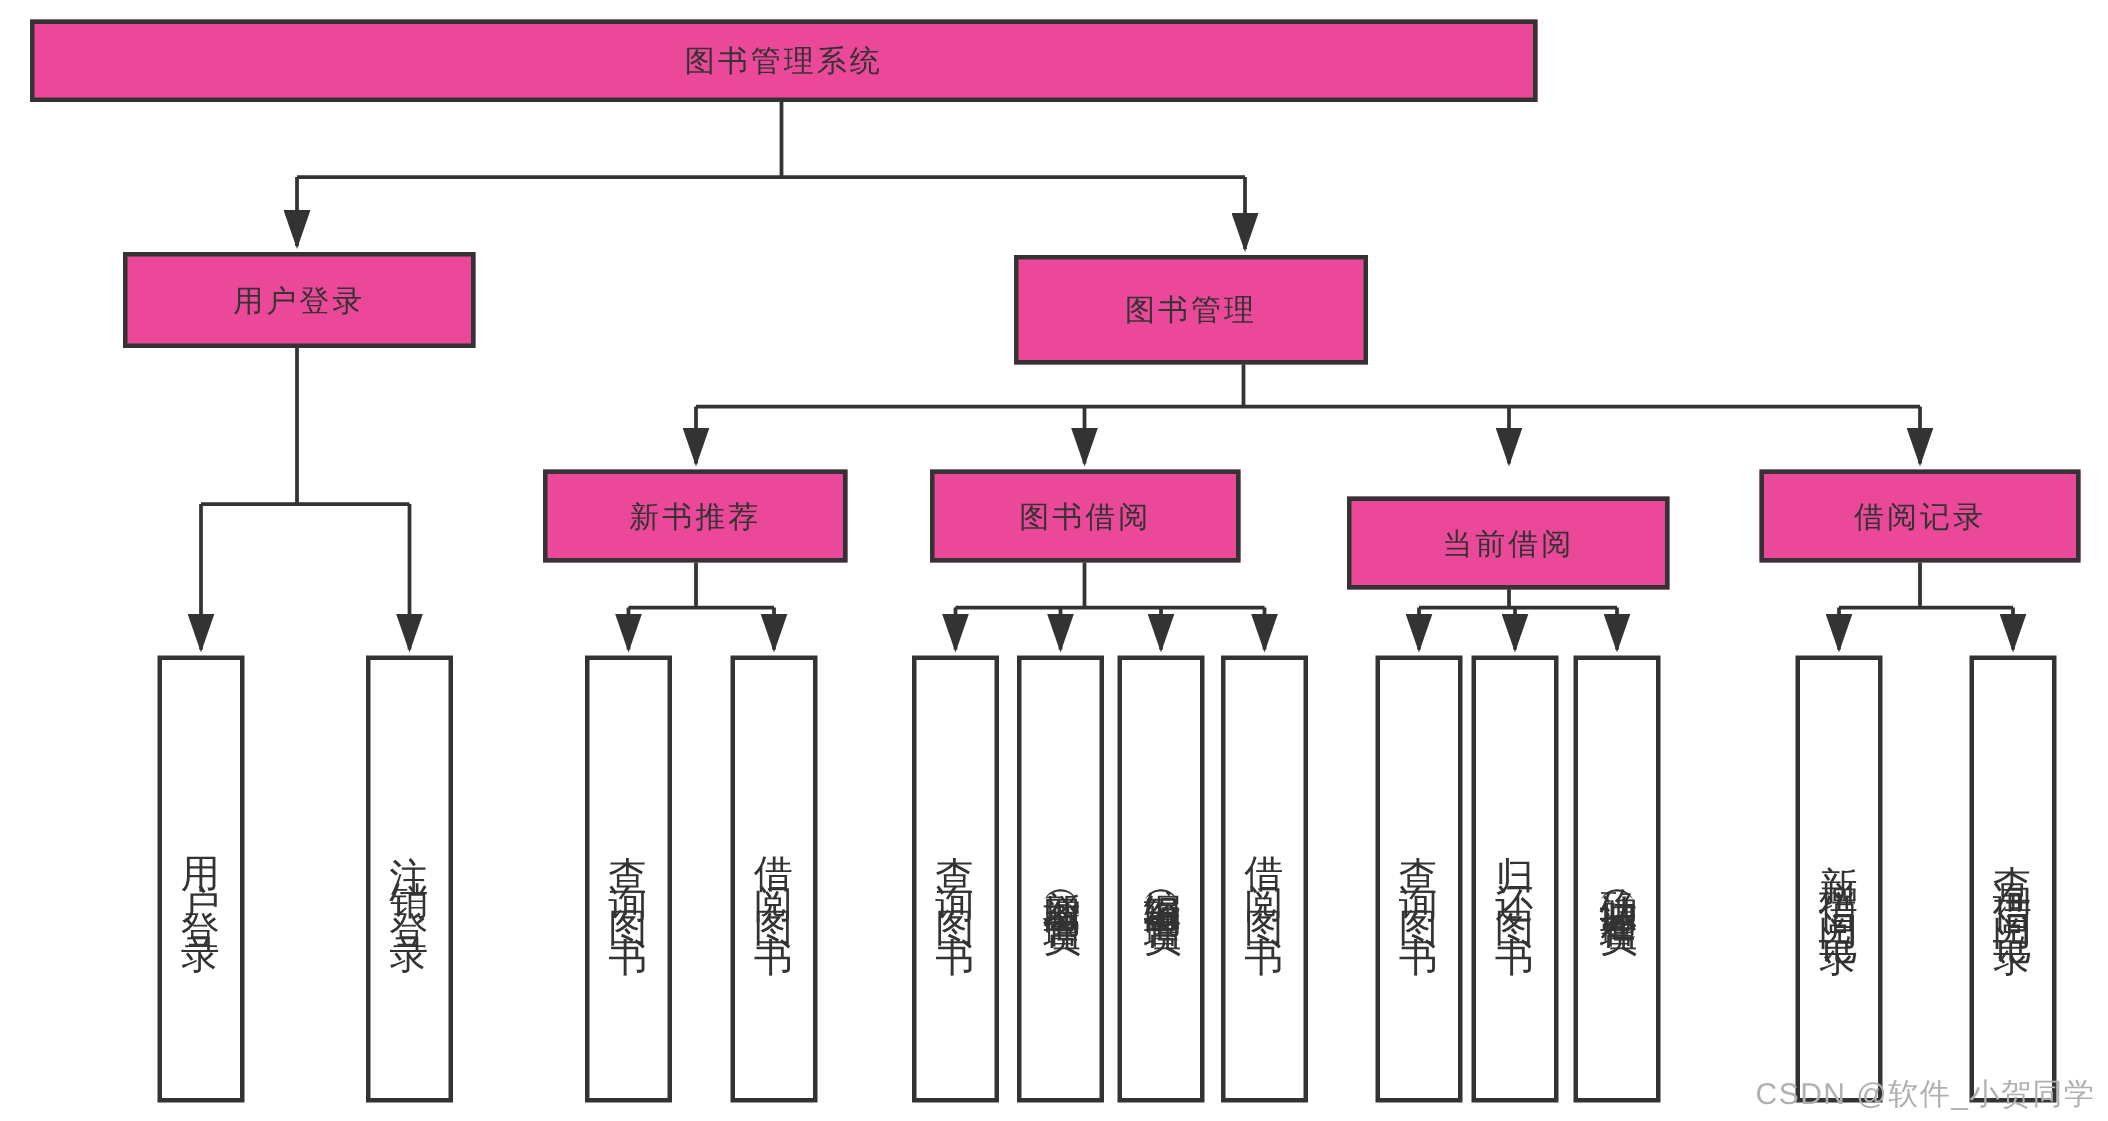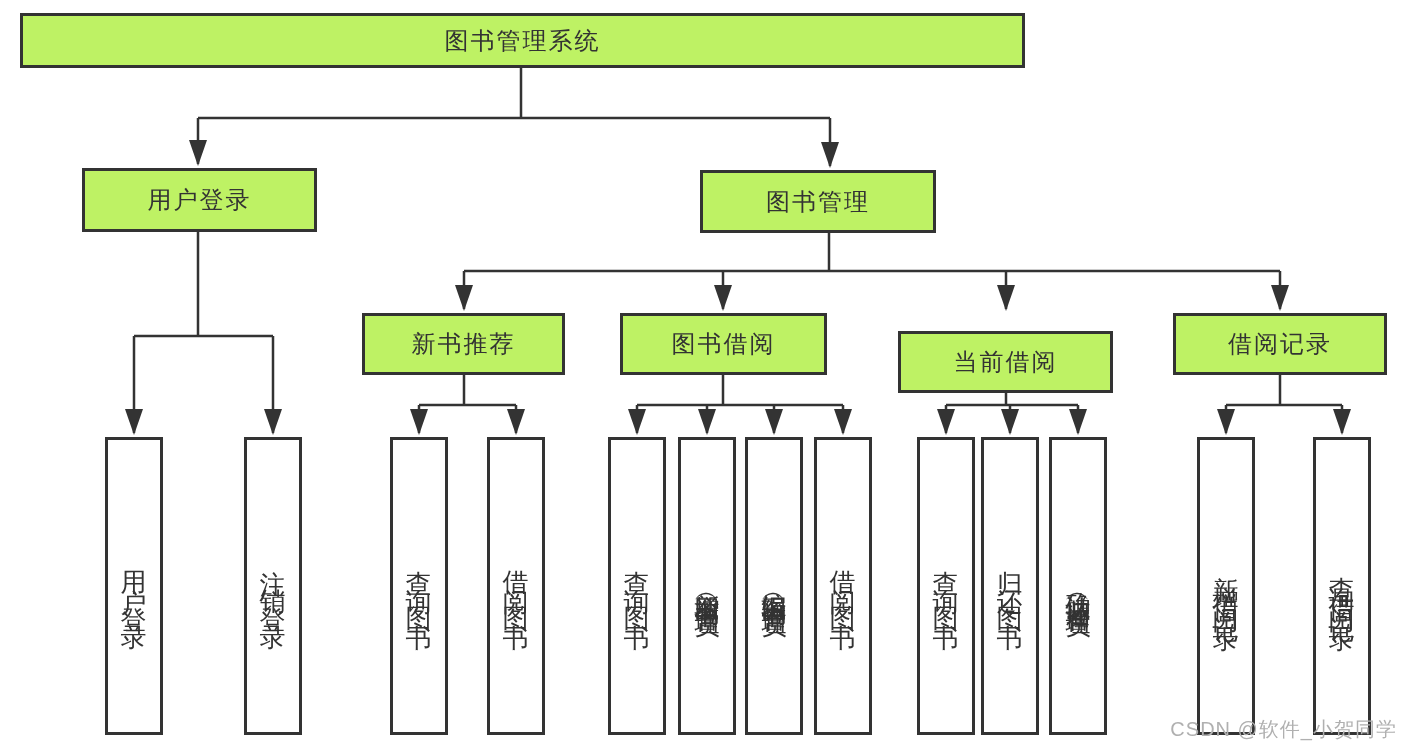--- a/index.html
+++ b/index.html
@@ -10,24 +10,24 @@
     font-family:"Liberation Sans","DejaVu Sans",sans-serif;
     color:#333333;
     overflow:hidden;
   }
   svg.wires{position:absolute;left:0;top:0;z-index:1;}
   .wire,.drop{stroke:#333333;stroke-width:2.5;fill:none;}
   .node{
     position:absolute;
     box-sizing:border-box;
     border:3px solid #333333;
-    background:#bef264;
+    background:#ec4899;
     display:flex;align-items:center;justify-content:center;
     z-index:2;
-    font-size:24px;
+    font-size:20px;
     letter-spacing:2px;
     white-space:nowrap;
   }
   .leaf{
     position:absolute;
     box-sizing:border-box;
     border:3px solid #333333;
     background:#ffffff;
     width:58px;height:298px;top:437px;
     display:flex;align-items:center;justify-content:center;
@@ -89,21 +89,21 @@
     <path class="drop" marker-end="url(#arr)" d="M946 405 V433"></path>
     <path class="drop" marker-end="url(#arr)" d="M1010 405 V433"></path>
     <path class="drop" marker-end="url(#arr)" d="M1078 405 V433"></path>
     <path class="drop" marker-end="url(#arr)" d="M1226 405 V433"></path>
     <path class="drop" marker-end="url(#arr)" d="M1342 405 V433"></path>
   </svg>
 
   <div class="node" style="left:20px;top:13px;width:1005px;height:55px">图书管理系统</div>
 
   <div class="node" style="left:82px;top:168px;width:235px;height:64px">用户登录</div>
-  <div class="node" style="left:700px;top:170px;width:236px;height:63px">图书管理</div>
+  <div class="node" style="left:676px;top:170px;width:236px;height:73px">图书管理</div>
 
   <div class="node" style="left:362px;top:313px;width:203px;height:62px">新书推荐</div>
   <div class="node" style="left:620px;top:313px;width:207px;height:62px">图书借阅</div>
   <div class="node" style="left:898px;top:331px;width:215px;height:62px">当前借阅</div>
   <div class="node" style="left:1173px;top:313px;width:214px;height:62px">借阅记录</div>
 
   <div class="leaf" style="left:105px">
     <span class="leaf-label len4">用户登录</span>
   </div>
   <div class="leaf" style="left:244px">

